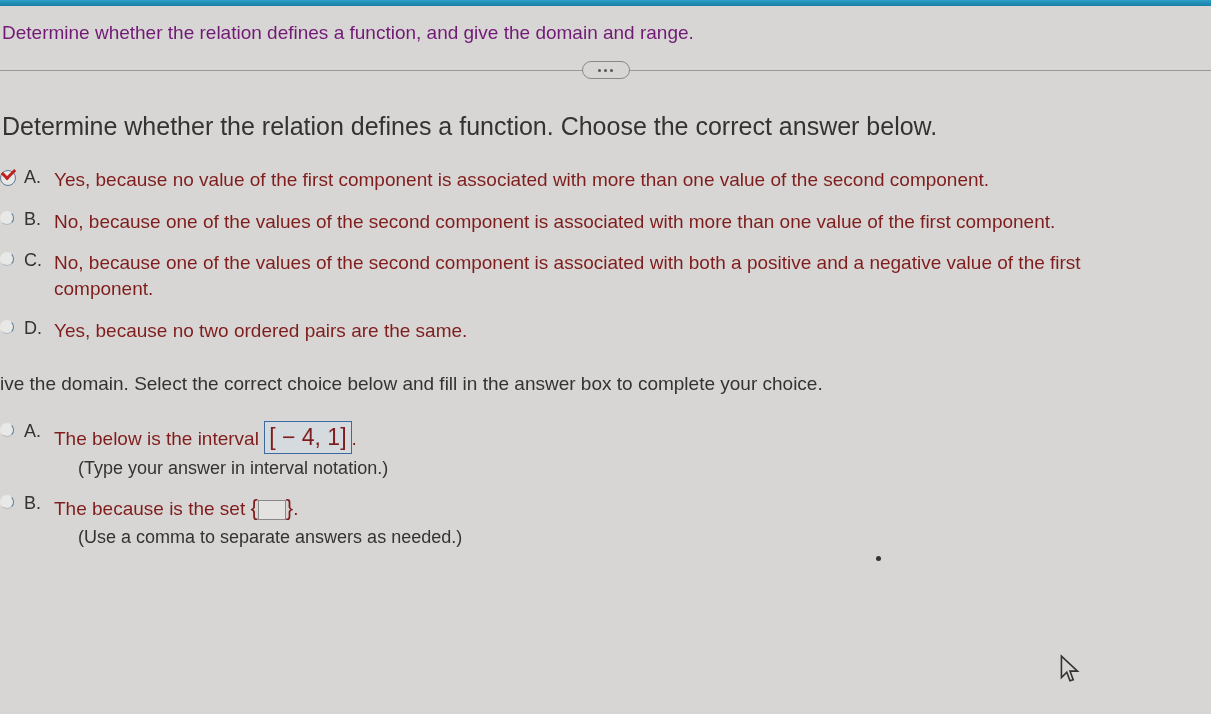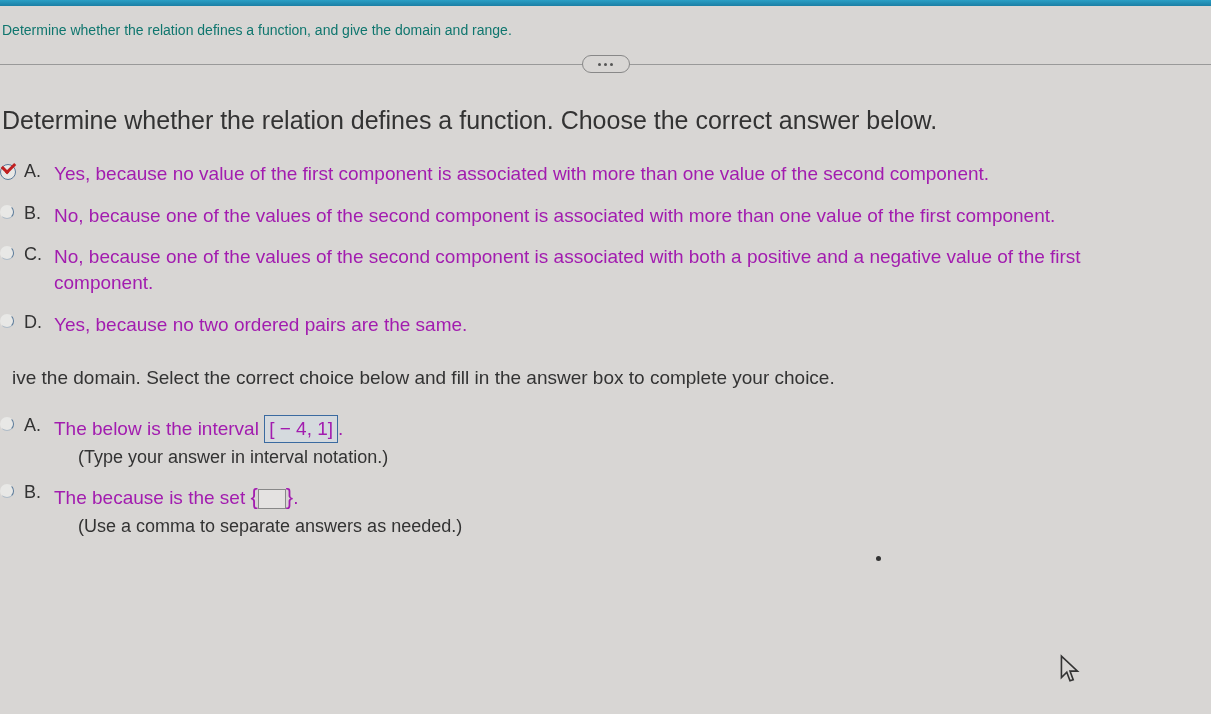--- a/index.html
+++ b/index.html
@@ -15,22 +15,22 @@
   .top-bar {
     width: 100%;
     height: 6px;
     background: linear-gradient(#2a9fc5, #1a7fa5);
   }
   .content {
     padding: 16px 0 0 0;
   }
   .question-head {
     padding: 0 0 20px 2px;
-    font-size: 14px;
-    color: #0f766e;
+    font-size: 19px;
+    color: #701a75;
   }
   .divider-row {
     position: relative;
     height: 20px;
     border-top: 1px solid #999;
     margin-top: 6px;
   }
   .dots-pill {
     position: absolute;
     top: -10px;
@@ -100,36 +100,36 @@
   }
   .letter {
     width: 24px;
     flex: 0 0 24px;
     font-size: 18px;
     color: #333;
     padding-top: 0;
   }
   .choice-text {
     font-size: 19px;
-    color: #a21caf;
+    color: #7f1d1d;
     line-height: 1.35;
     padding-right: 30px;
   }
   .sub-instr {
     font-size: 19px;
     color: #333;
-    padding: 22px 0 18px 12px;
+    padding: 22px 0 18px 0;
   }
   .answer-box {
     display: inline-block;
     border: 1px solid #3a6aa0;
     background: rgba(210,225,240,.35);
     padding: 0 4px;
     min-width: 50px;
-    font-size: 19px;
+    font-size: 23px;
   }
   .answer-box-empty {
     display: inline-block;
     border: 1px solid #888;
     background: rgba(255,255,255,.3);
     min-width: 28px;
     height: 20px;
     vertical-align: middle;
   }
   .hint {

